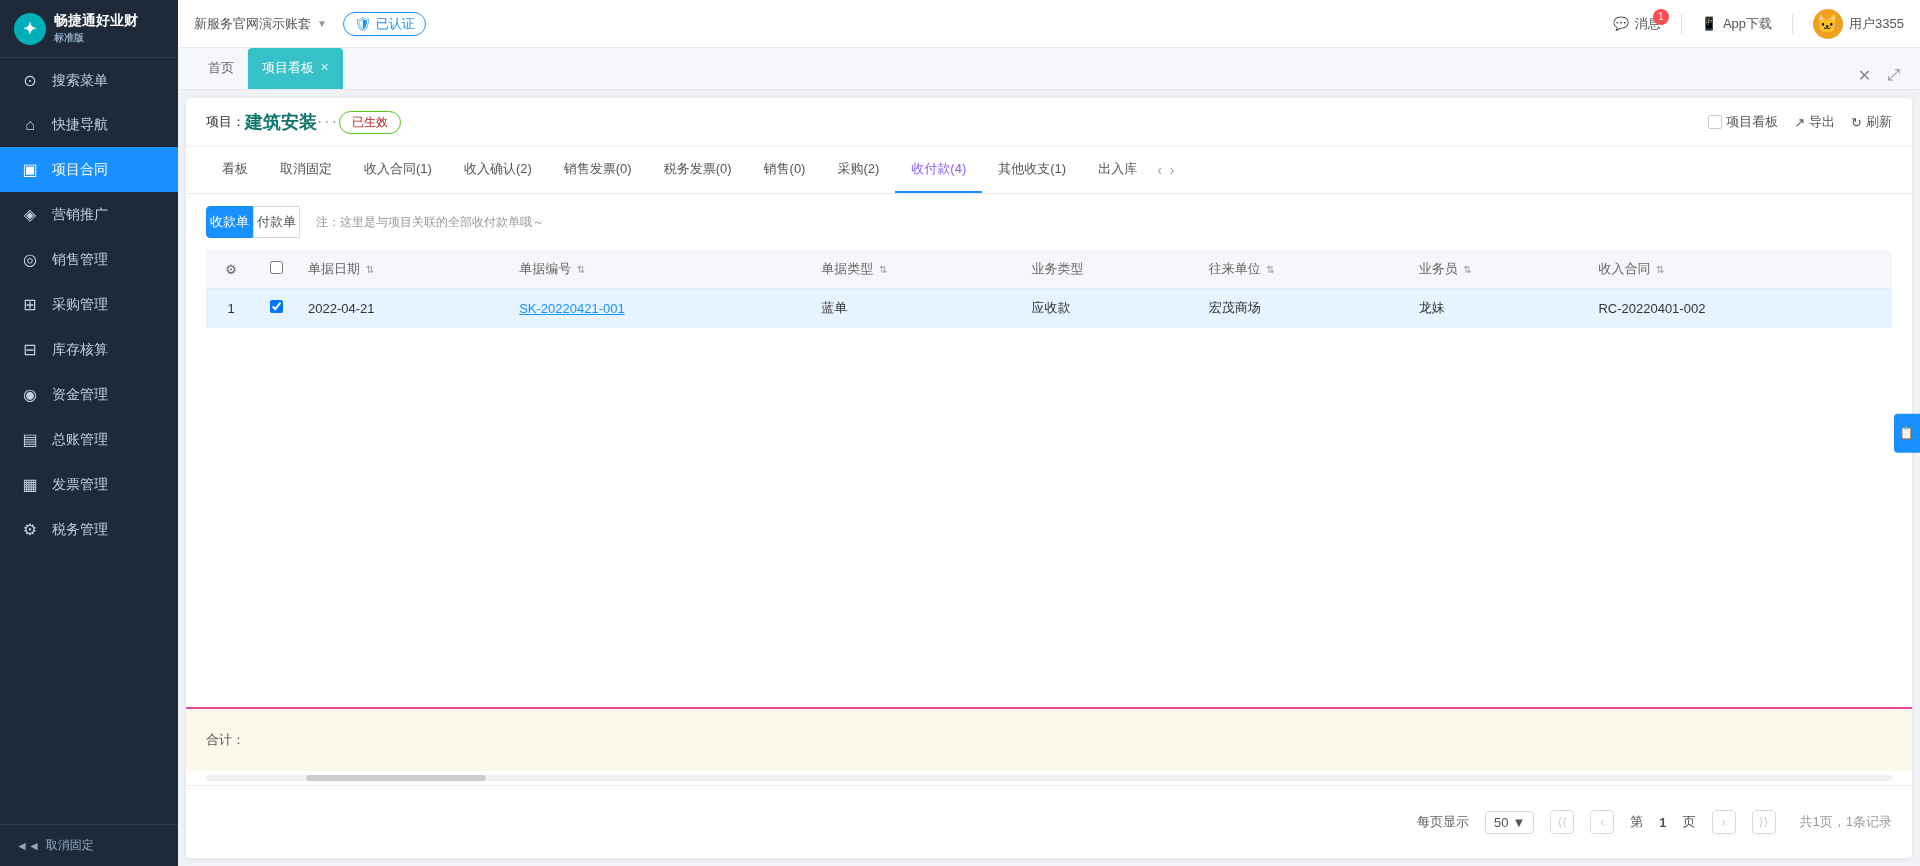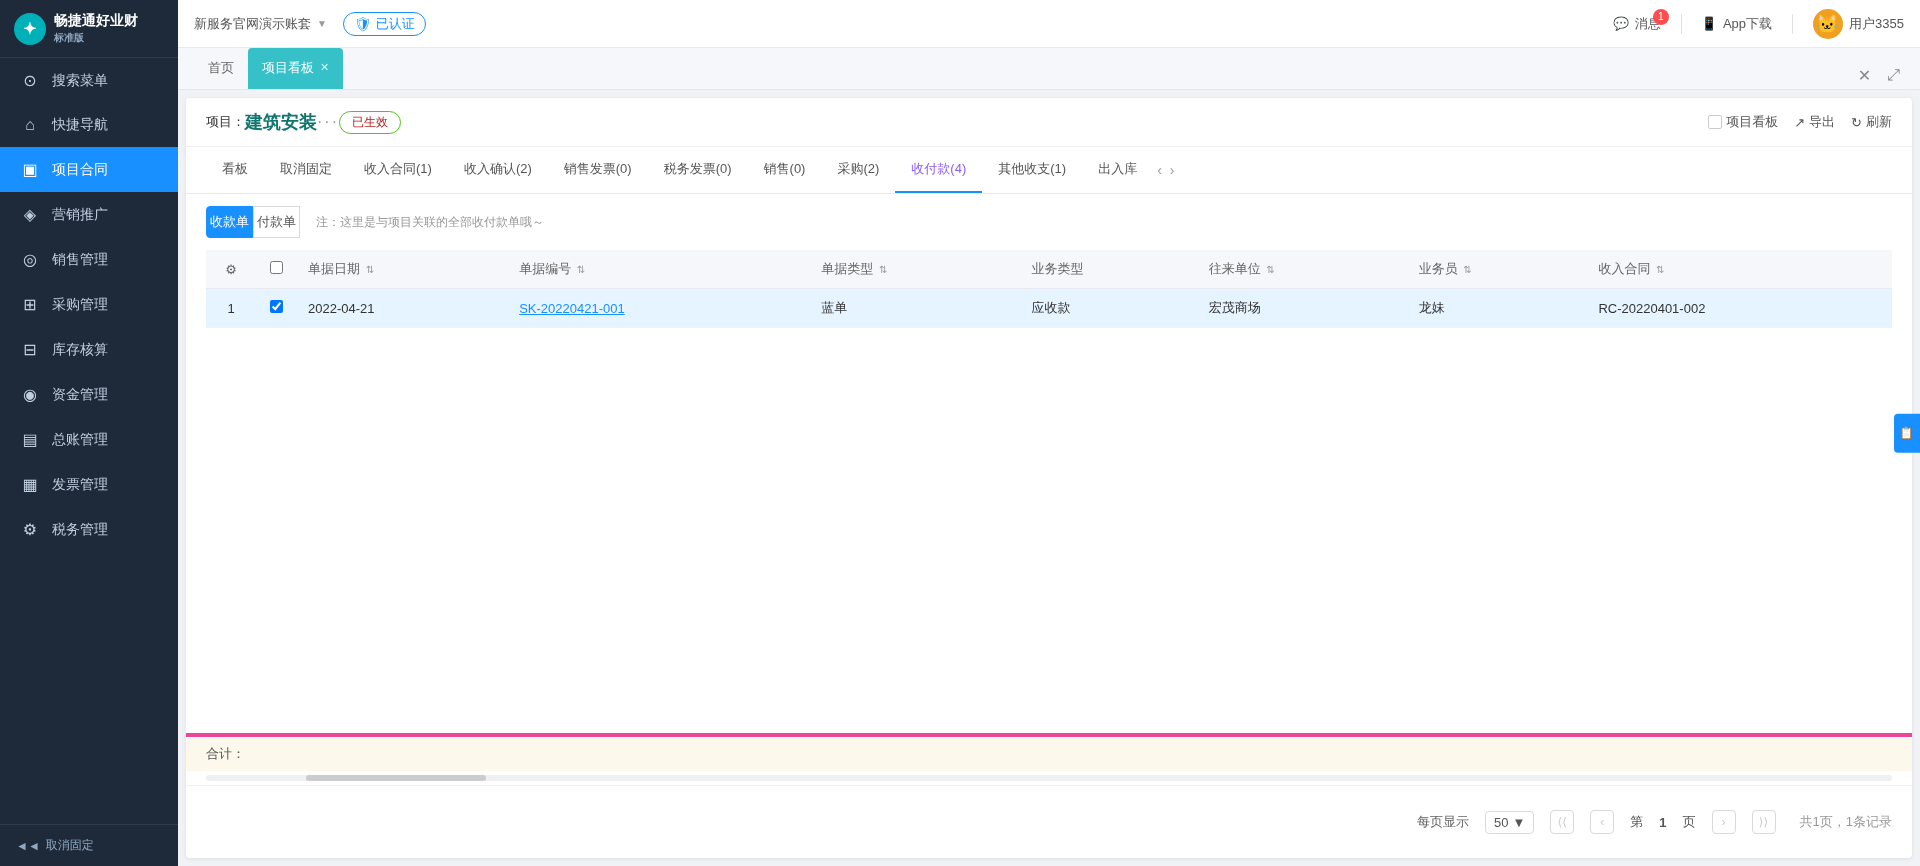--- a/index.html
+++ b/index.html
@@ -248,24 +248,24 @@
     }
     tr.selected-row { background: #e6f4ff; }
     .td-link { color: #1890ff; cursor: pointer; text-decoration: underline; }
     .th-num { width: 50px; text-align: center; }
     .td-num { text-align: center; }
     .td-checkbox { width: 40px; text-align: center; }
 
     
     .total-row {
       background: #fdf8ec;
-      padding: 8px 20px;
+      padding: 22px 20px;
       font-size: 13px;
       color: #555;
-      border-top: 4px solid #ec4899;
+      border-top: 2px solid #ec4899;
       flex-shrink: 0;
     }
 
     
     .scrollbar-row {
       padding: 4px 20px;
       flex-shrink: 0;
       overflow: hidden;
     }
     .scrollbar-track {

